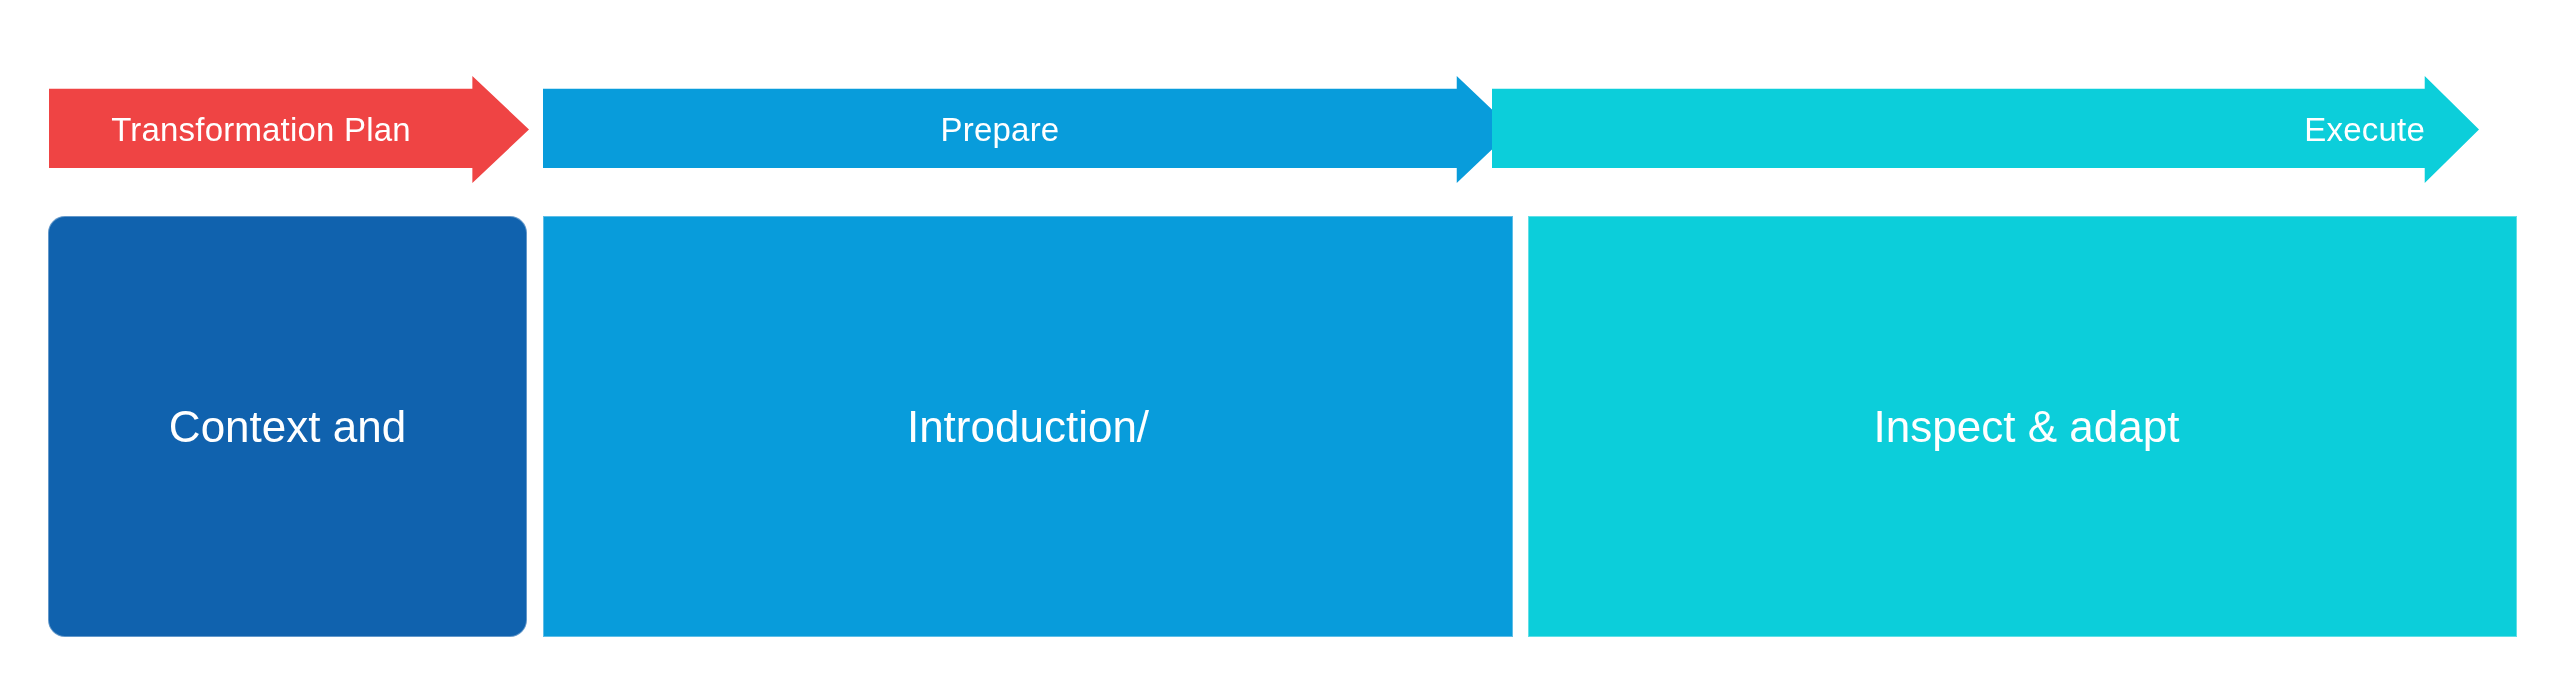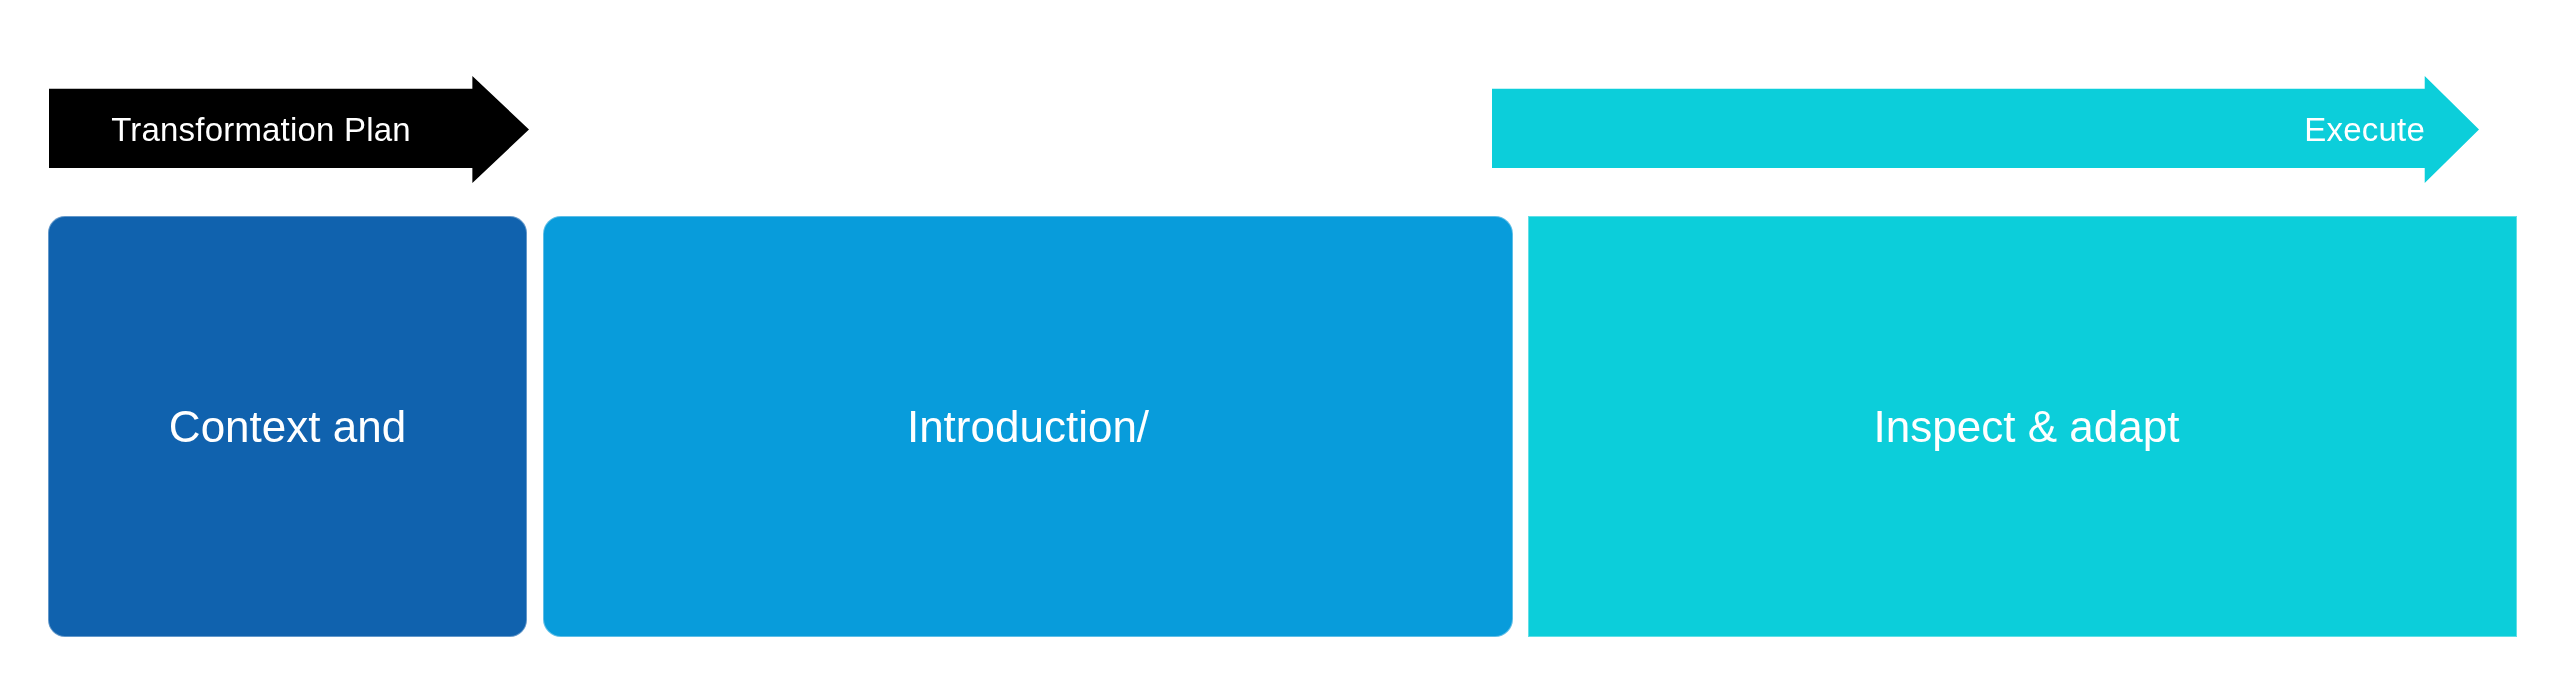--- a/index.html
+++ b/index.html
@@ -62,34 +62,37 @@
     align-items: center;
     justify-content: center;
     color: #ffffff;
     font-size: 44px;
     font-weight: 400;
     line-height: 54px;
     text-align: center;
     border: 1px solid rgba(255,255,255,0.35);
   }
   .box-1 { left: 48px;   width: 479px; }
-  .box-2 { left: 543px;  width: 970px; border-radius: 18px; }
+  .box-2 { left: 543px;  width: 970px; }
   .box-3 { left: 1528px; width: 989px; padding-left: 8px; }
 
   .box-line { display: block; }
 </style>
 </head>
 <body>
 
 <div class="canvas">
 
-  <div class="arrow arrow-1" style="background-color: #000000;">
+  <div class="arrow arrow-1" style="background-color: #ef4444;">
     <span>Transformation Plan</span>
   </div>
 
+  <div class="arrow arrow-2" style="background-color: rgb(8, 156, 219);">
+    <span>Prepare</span>
+  </div>
 
   <div class="arrow arrow-3" style="background-color: rgb(12, 206, 218);">
     <span>Execute</span>
   </div>
 
   <div class="box box-1" style="background-color: rgb(16, 98, 174); border-radius: 17px;">
     <span class="box-line">Context and</span>
   </div>
 
   <div class="box box-2" style="background-color: rgb(8, 156, 219);">

